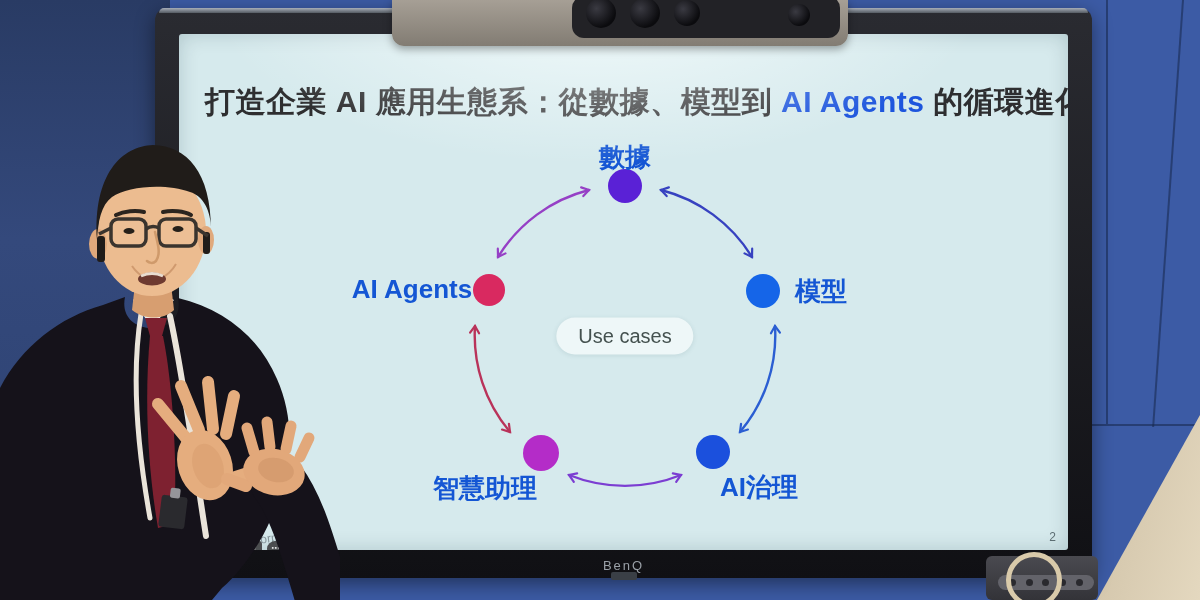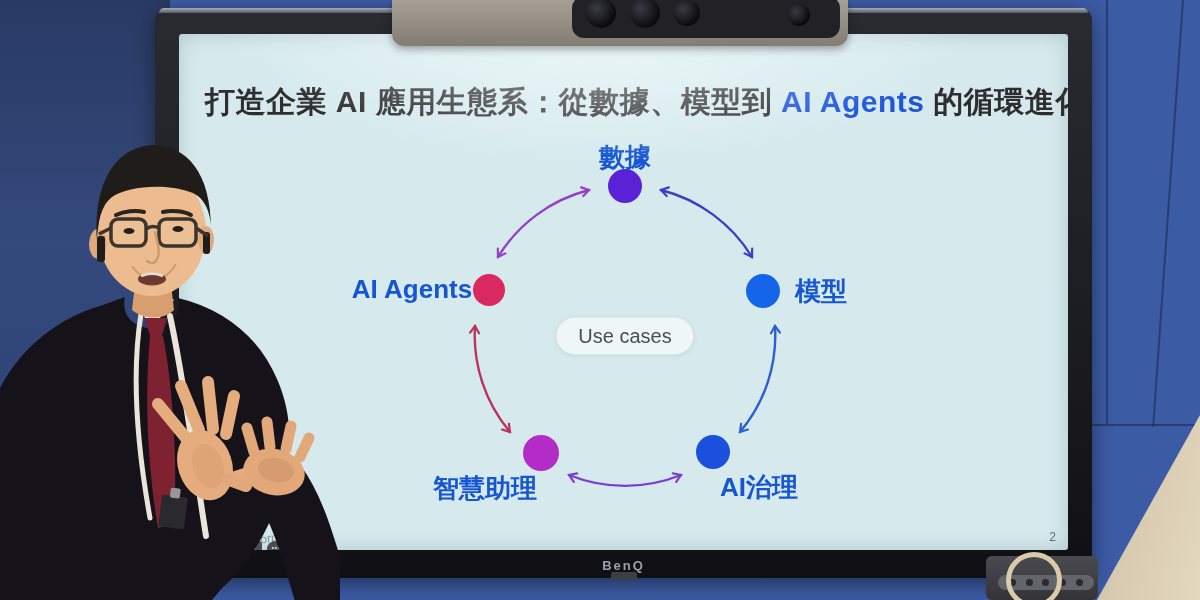--- a/index.html
+++ b/index.html
@@ -18,21 +18,21 @@
           clip-path:polygon(100% 0,100% 100%,8% 100%);
           background:linear-gradient(105deg,#cdbfa4,#e4d8bf);}
 
   
   .screen{position:absolute;left:155px;top:8px;width:937px;height:570px;
           background:linear-gradient(#2a2b31,#101014);border-radius:12px;
           box-shadow:0 6px 20px rgba(0,0,0,.45);}
   .screen::before{content:"";position:absolute;left:4px;right:4px;top:0;height:5px;
           border-radius:12px 12px 0 0;background:linear-gradient(#a7aeb8,#555b63);}
   .benq{position:absolute;left:50%;bottom:5px;transform:translateX(-50%);
-        color:var(--benq-gray,#9aa0a7);font-size:13px;font-weight:bold;letter-spacing:2px;}
+        color:var(--benq-gray,#9aa0a7);font-size:13px;font-weight:normal;letter-spacing:2px;}
   .sensor{position:absolute;left:50%;bottom:0;transform:translate(-50%,2px);
           width:26px;height:8px;background:#3a3f46;border-radius:2px;}
 
   .slide{position:absolute;left:24px;top:26px;width:889px;height:516px;border-radius:3px;
          overflow:hidden;background:var(--slide-bg,#d6eaed);
          box-shadow:inset 0 0 20px rgba(0,40,50,.18);}
   .slide-glare{position:absolute;inset:0;pointer-events:none;
          background:radial-gradient(620px 260px at 47% -6%,rgba(250,255,255,.75),rgba(250,255,255,0) 62%);}
 
   .slide-title{position:absolute;left:26px;right:8px;top:48px;

